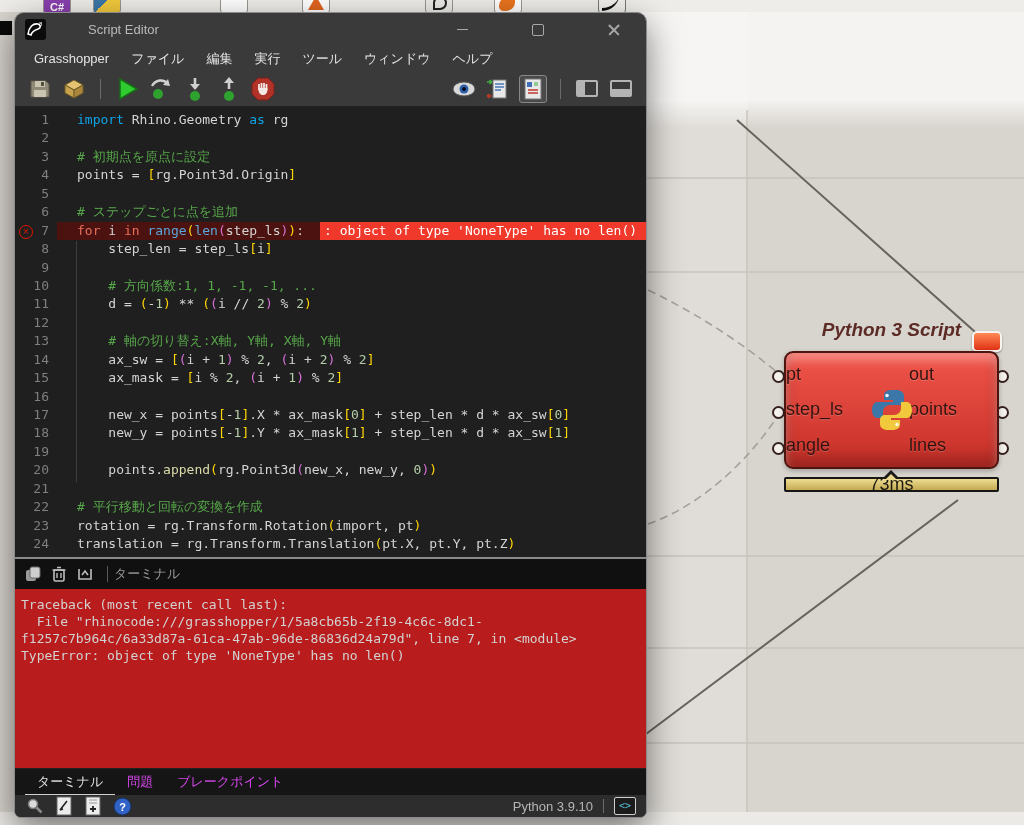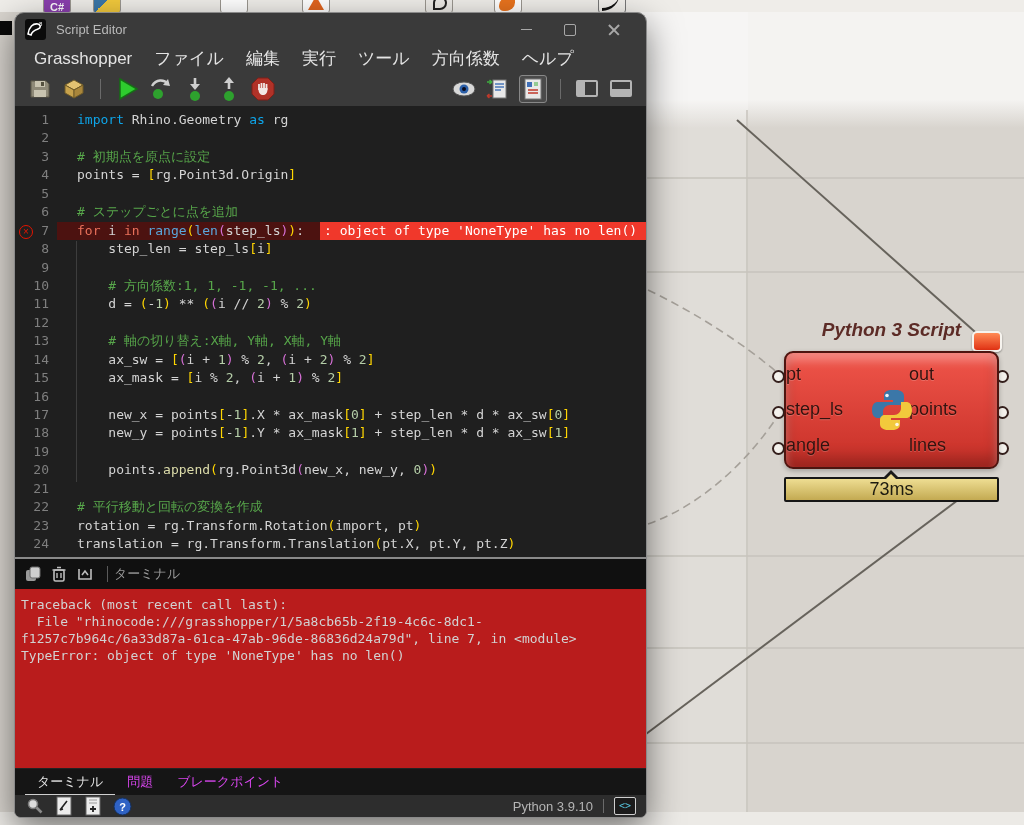--- a/index.html
+++ b/index.html
@@ -35,40 +35,40 @@
   .nub{position:absolute;width:13px;height:13px;border-radius:50%;background:#f4f1ec;border:2.5px solid #35201d;box-sizing:border-box;}
   .comp-body{position:absolute;left:784px;top:351px;width:215px;height:118px;z-index:4;
       background:linear-gradient(#f0554a,#c62f27);border:2px solid #4d1510;border-radius:9px;box-sizing:border-box;
       box-shadow:inset 0 8px 10px rgba(255,255,255,.30), inset 0 -10px 14px rgba(0,0,0,.22), 0 2px 5px rgba(0,0,0,.25);
       display:flex;justify-content:space-between;}
   .port-col{display:flex;flex-direction:column;justify-content:space-around;padding:4px 0;}
   .port-col.inputs{width:88px;align-items:flex-start;padding-right:6px;}
   .port-col.outputs{width:88px;align-items:flex-start;padding-left:14px;text-align:right;}
   .port{font-size:18px;color:#33120e;text-shadow:0 1px 0 rgba(255,255,255,.18);}
   .pylogo{position:absolute;left:50%;top:50%;transform:translate(-50%,-50%);z-index:5;}
-  .comp-runtime{position:absolute;left:784px;top:477px;width:215px;height:25px;z-index:4;box-sizing:border-box;
+  .comp-runtime{position:absolute;left:784px;top:477px;width:215px;height:15px;z-index:4;box-sizing:border-box;
       background:linear-gradient(#eedd92,#c3aa52);border:2px solid #161616;border-radius:2px;
       display:flex;align-items:center;justify-content:center;font-size:18px;color:#1d1b10;}
   .comp-runtime:before{content:"";position:absolute;left:96px;top:-9px;border-left:9px solid transparent;border-right:9px solid transparent;border-bottom:9px solid #1a1a1a;}
   .comp-runtime:after{content:"";position:absolute;left:99px;top:-5px;border-left:6px solid transparent;border-right:6px solid transparent;border-bottom:6px solid #ecd98d;}
   
   .win{position:absolute;left:14px;top:12px;width:633px;height:806px;z-index:10;
       background:#3a3a3a;border:1px solid #8a8a8a;border-radius:10px 10px 7px 7px;
       box-shadow:0 12px 34px rgba(0,0,0,.5);display:flex;flex-direction:column;overflow:hidden;box-sizing:border-box;}
-  .titlebar{height:33px;flex:0 0 33px;display:flex;align-items:center;padding:0 10px;}
+  .titlebar{height:33px;flex:0 0 33px;display:flex;align-items:center;padding:0 10px;gap:32px;}
   .app-icon{width:21px;height:21px;background:#0b0b0b;border-radius:3px;position:relative;margin-right:10px;flex:0 0 21px;}
   .win-title{color:#b9b9b9;font-size:13px;flex:1;}
   .win-btn{width:44px;height:26px;display:flex;align-items:center;justify-content:center;color:#a8a8a8;}
   .glyph-min{width:11px;height:0;border-top:1.5px solid #a8a8a8;}
   .glyph-max{width:10px;height:10px;border:1.5px solid #a8a8a8;border-radius:2px;}
   .glyph-close{position:relative;width:12px;height:12px;}
   .glyph-close:before,.glyph-close:after{content:"";position:absolute;left:-1px;top:5px;width:14px;height:1.6px;background:#a8a8a8;}
   .glyph-close:before{transform:rotate(45deg);} .glyph-close:after{transform:rotate(-45deg);}
   .menubar{height:25px;flex:0 0 25px;display:flex;align-items:center;padding-left:8px;}
-  .menu-item{color:#e4e4e4;font-size:17px;padding:0 11px;}
+  .menu-item{color:#e4e4e4;font-size:13px;padding:0 11px;}
   .toolbar{height:35px;flex:0 0 35px;display:flex;align-items:center;padding:0 8px;} .tb-div{width:1px;height:20px;background:#6a6a6a;margin:0 9px;}
   .tb-ic{width:26px;height:26px;display:flex;align-items:center;justify-content:center;margin:0 4px;}
   .tb-right{margin-left:auto;display:flex;align-items:center;}
   .lay{width:22px;height:17px;border:2px solid #b4b4b4;border-radius:2px;position:relative;box-sizing:border-box;}
   .lay.cols:after{content:"";position:absolute;left:0;top:0;width:7px;height:13px;background:#b4b4b4;}
   .lay.bottom:after{content:"";position:absolute;left:0;bottom:0;width:18px;height:6px;background:#b4b4b4;}
   
   .editor{height:451px;flex:0 0 451px;background:#1f1f1f;position:relative;overflow:hidden;
       font-family:"DejaVu Sans Mono",monospace;font-size:13px;line-height:18.45px;}
   .code-lines{padding-top:5px;}
@@ -183,21 +183,21 @@
         <div class="glyph-close"></div>
       </div>
   </div>
 
   <div class="menubar" id="menubar">
       <span class="menu-item">Grasshopper</span>
       <span class="menu-item">ファイル</span>
       <span class="menu-item">編集</span>
       <span class="menu-item">実行</span>
       <span class="menu-item">ツール</span>
-      <span class="menu-item">方向係数</span>
+      <span class="menu-item">ウィンドウ</span>
       <span class="menu-item">ヘルプ</span>
     </div>
 
   <div class="toolbar">
     <div class="tb-ic">
       <svg width="24" height="24" viewBox="0 0 24 24">
           <path d="M3 4 h15 l3 3 v13 h-18z" fill="#8f8a78" stroke="#5c5848"></path>
           <rect x="7" y="4" width="10" height="6" fill="#c9c4b0"></rect>
           <rect x="13" y="5" width="3" height="4" fill="#55513f"></rect>
           <rect x="6" y="13" width="12" height="7" fill="#c9c4b0"></rect>

